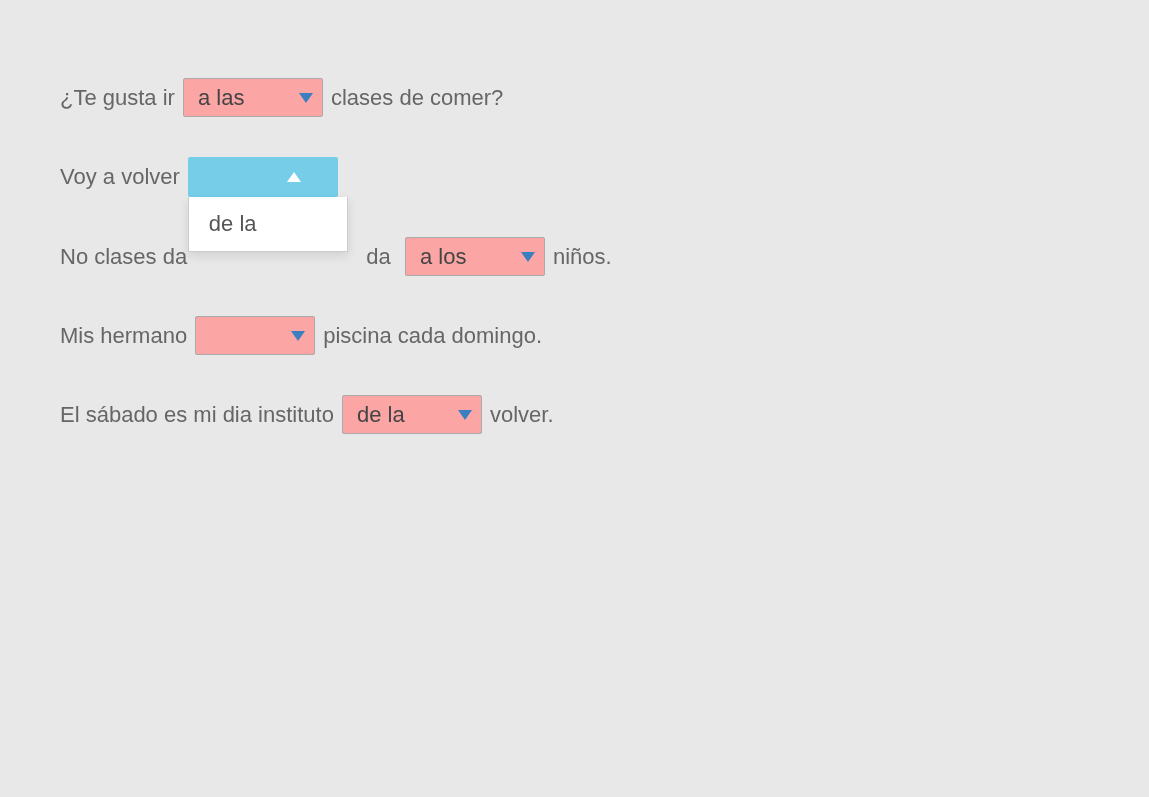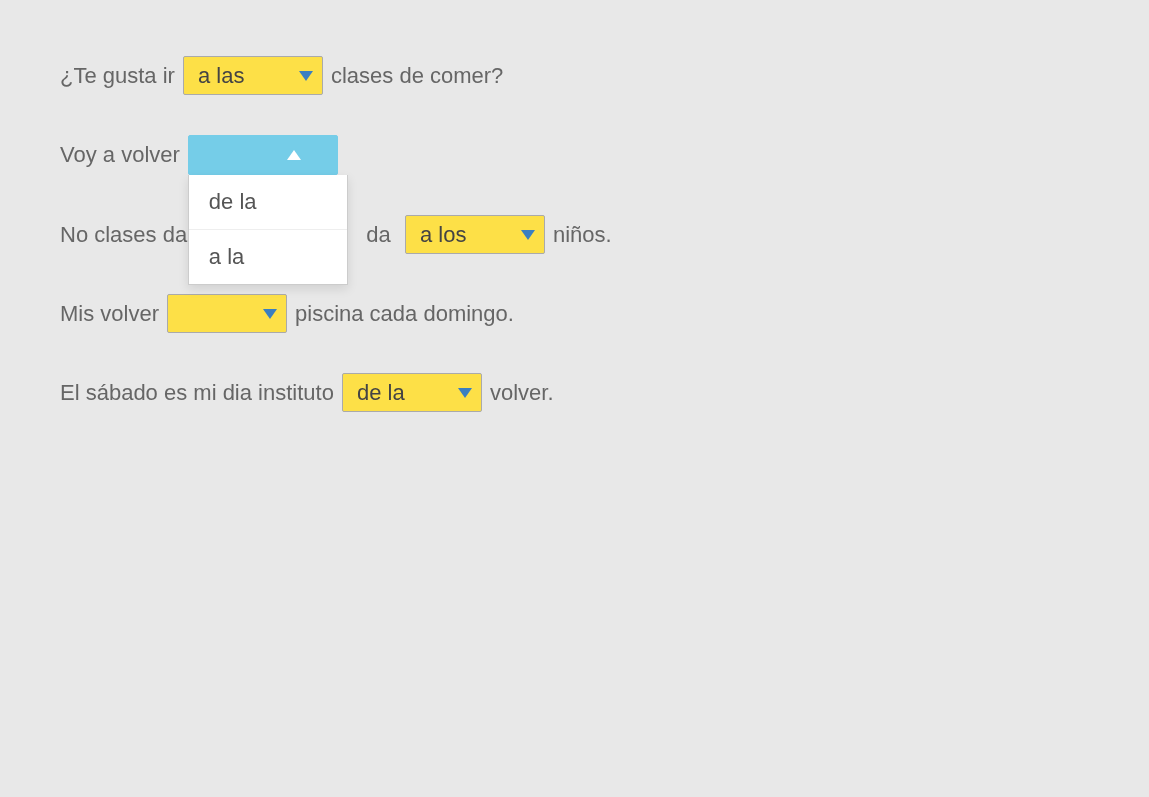--- a/index.html
+++ b/index.html
@@ -38,21 +38,21 @@
     }
 
     .dropdown-wrapper {
       position: relative;
       display: inline-block;
     }
 
     .dropdown-select {
       appearance: none;
       -webkit-appearance: none;
-      background-color: #fde047;
+      background-color: #fca5a5;
       border: 1.5px solid #aaa;
       border-radius: 2px;
       padding: 6px 36px 6px 14px;
       font-size: 22px;
       color: #444;
       cursor: pointer;
       min-width: 140px;
       outline: none;
     }
 
@@ -96,21 +96,21 @@
       font-size: 22px;
       color: #555;
       border-bottom: 1px solid #eee;
     }
 
     .dropdown-menu-item:last-child {
       border-bottom: none;
     }
 
     
-    .row1 { margin-top: 16px; }
+    .row1 { margin-top: 38px; }
 
     
     .row2 { position: relative; z-index: 10; margin-top: 40px; }
 
     
     .row3 { }
 
     
     .row4 { }
 
@@ -162,21 +162,20 @@
     <div class="dropdown-wrapper dropdown-open">
       <div class="dropdown-select" style="display:flex; align-items:center; justify-content:space-between; min-width:150px; cursor:pointer;">
         <span>&nbsp;</span>
         <span class="dropdown-arrow" style="position:static; transform:none; margin-left:10px;">
           <span class="arrow-up"></span>
         </span>
       </div>
 
       <div class="dropdown-menu">
         <div class="dropdown-menu-item">de la</div>
-        <div class="dropdown-menu-item">a la</div>
       </div>
     </div>
   </div>
 
   <div class="sentence-row row3">
     <span class="sentence-text">No clases da</span>
     <span class="sentence-text">&nbsp;&nbsp;&nbsp;&nbsp;&nbsp;&nbsp;&nbsp;&nbsp;&nbsp;&nbsp;&nbsp;&nbsp;&nbsp;&nbsp;&nbsp;&nbsp;&nbsp;&nbsp;&nbsp;&nbsp;&nbsp;&nbsp;&nbsp;&nbsp;&nbsp;&nbsp;&nbsp;&nbsp;da&nbsp;</span>
     <div class="dropdown-wrapper">
       <select class="dropdown-select">
         <option>a los</option>
@@ -186,21 +185,21 @@
         <option>a las</option>
       </select>
       <span class="dropdown-arrow">
         <span class="arrow-down"></span>
       </span>
     </div>
     <span class="sentence-text">niños.</span>
   </div>
 
   <div class="sentence-row row4">
-    <span class="sentence-text">Mis volver</span>
+    <span class="sentence-text">Mis hermano</span>
     <div class="dropdown-wrapper">
       <select class="dropdown-select" style="min-width:120px;">
         <option></option>
         <option>a la</option>
         <option>de la</option>
         <option>del</option>
         <option>a los</option>
       </select>
       <span class="dropdown-arrow">
         <span class="arrow-down"></span>

